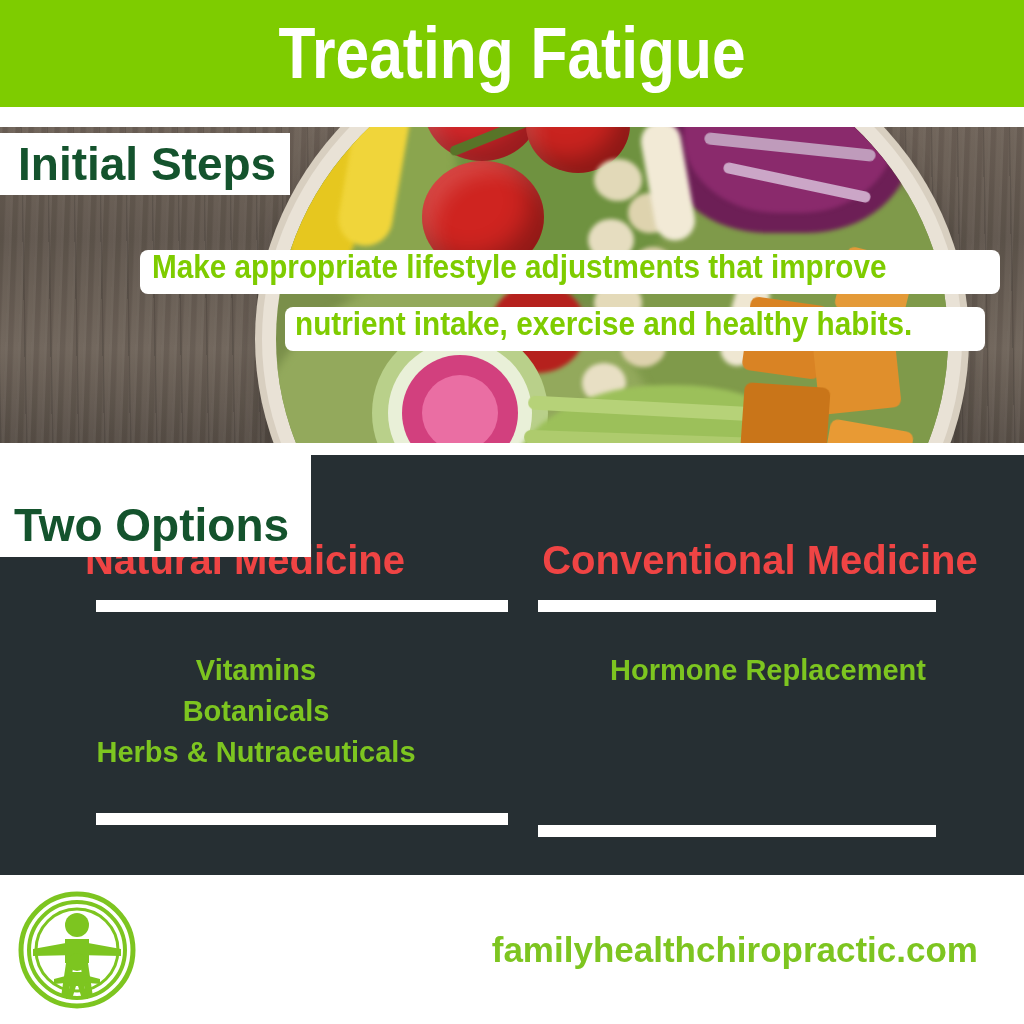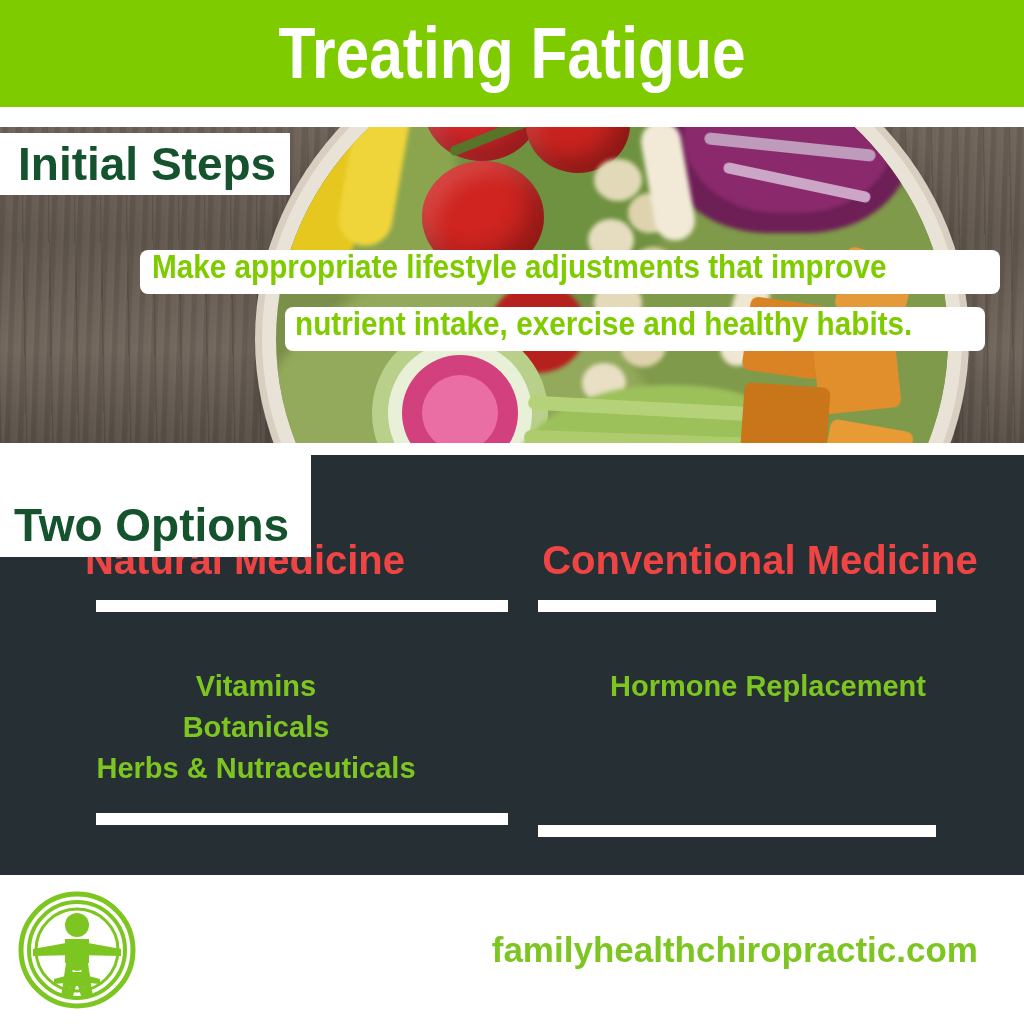--- a/index.html
+++ b/index.html
@@ -240,21 +240,20 @@
   #rule-conventional-top { left: 26px; top: 60px; width: 398px; }
   #rule-natural-bottom   { left: 96px;  top: 273px; width: 412px; }
   #rule-conventional-bottom { left: 26px; top: 285px; width: 398px; }
 
   .col-list {
     position: absolute;
     left: 0;
     top: 110px;
     width: 100%;
     text-align: center;
-    margin-top: 16px;
   }
   #column-natural .col-list { padding-right: 22px; }
   #column-conventional .col-list { padding-right: 18px; }
   .col-item {
     color: #7dc520;
     font-weight: bold;
     font-size: 29px;
     line-height: 41px;
     white-space: nowrap;
   }

